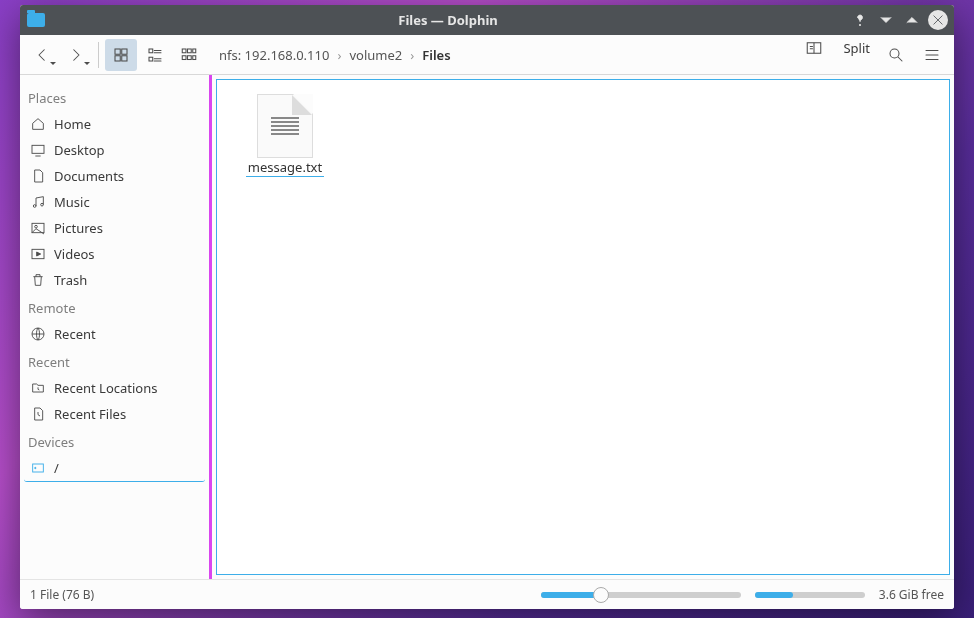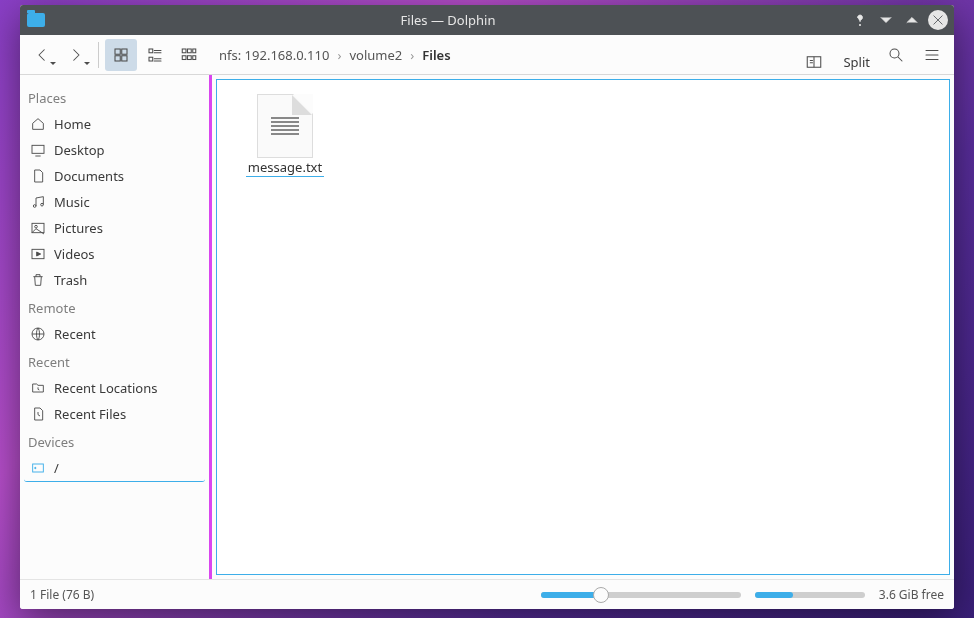--- a/index.html
+++ b/index.html
@@ -24,21 +24,21 @@
   }
   
   .titlebar {
     height: 30px;
     background: #4d5155;
     color: #e6e6e6;
     display: flex; align-items: center;
     padding: 0 6px;
     gap: 6px;
   }
-  .titlebar .title { flex: 1; text-align: center; font-size: 13px; }
+  .titlebar .title { flex: 1; text-align: center; font-size: 13px; font-weight: bold; }
   .tb-icon { width: 20px; height: 20px; display:flex; align-items:center; justify-content:center; fill:#e6e6e6; stroke:#e6e6e6; cursor:pointer; }
   .tb-close { background: #e6e6e6; border-radius: 50%; fill:#4d5155; stroke:#4d5155; }
   .app-icon { background:#3daee9; border-radius:2px; width:18px; height:14px; position:relative; }
   .app-icon::before { content:""; position:absolute; left:0; top:-3px; width:8px; height:3px; background:#3daee9; border-radius:1px 1px 0 0; }
 
   
   .toolbar {
     height: 40px;
     background: #fcfcfc;
     border-bottom: 1px solid #d8d8d8;
@@ -58,21 +58,21 @@
   .tbtn svg { width:18px; height:18px; stroke:#4d4d4d; fill:none; stroke-width:1.4; }
   .tbtn.drop::after { content:""; position:absolute; right:2px; bottom:3px; border:3px solid transparent; border-top-color:#4d4d4d; }
   .sep { width:1px; height:26px; background:#ccc; margin:0 4px; }
 
   .breadcrumb { flex:1; display:flex; align-items:center; gap:4px; padding-left:8px; color:#555; }
   .crumb { padding:2px 4px; cursor:pointer; }
   .crumb.current { font-weight:600; color:#333; }
   .chev { color:#999; }
 
   .right-tools { display:flex; align-items:center; gap:4px; }
-  .split-btn { display:flex; align-items:flex-end; gap:20px; padding:0 6px; height:32px; cursor:pointer; border-radius:3px; }
+  .split-btn { display:flex; align-items:flex-start; gap:20px; padding:0 6px; height:32px; cursor:pointer; border-radius:3px; }
   .split-btn svg { width:18px; height:18px; stroke:#4d4d4d; fill:none; stroke-width:1.4; }
 
   
   .body { flex:1; display:flex; overflow:hidden; }
   .sidebar {
     width: 192px;
     border-right: 3px solid #d946ef;
     padding: 8px 4px 8px 4px;
     overflow:auto;
   }

